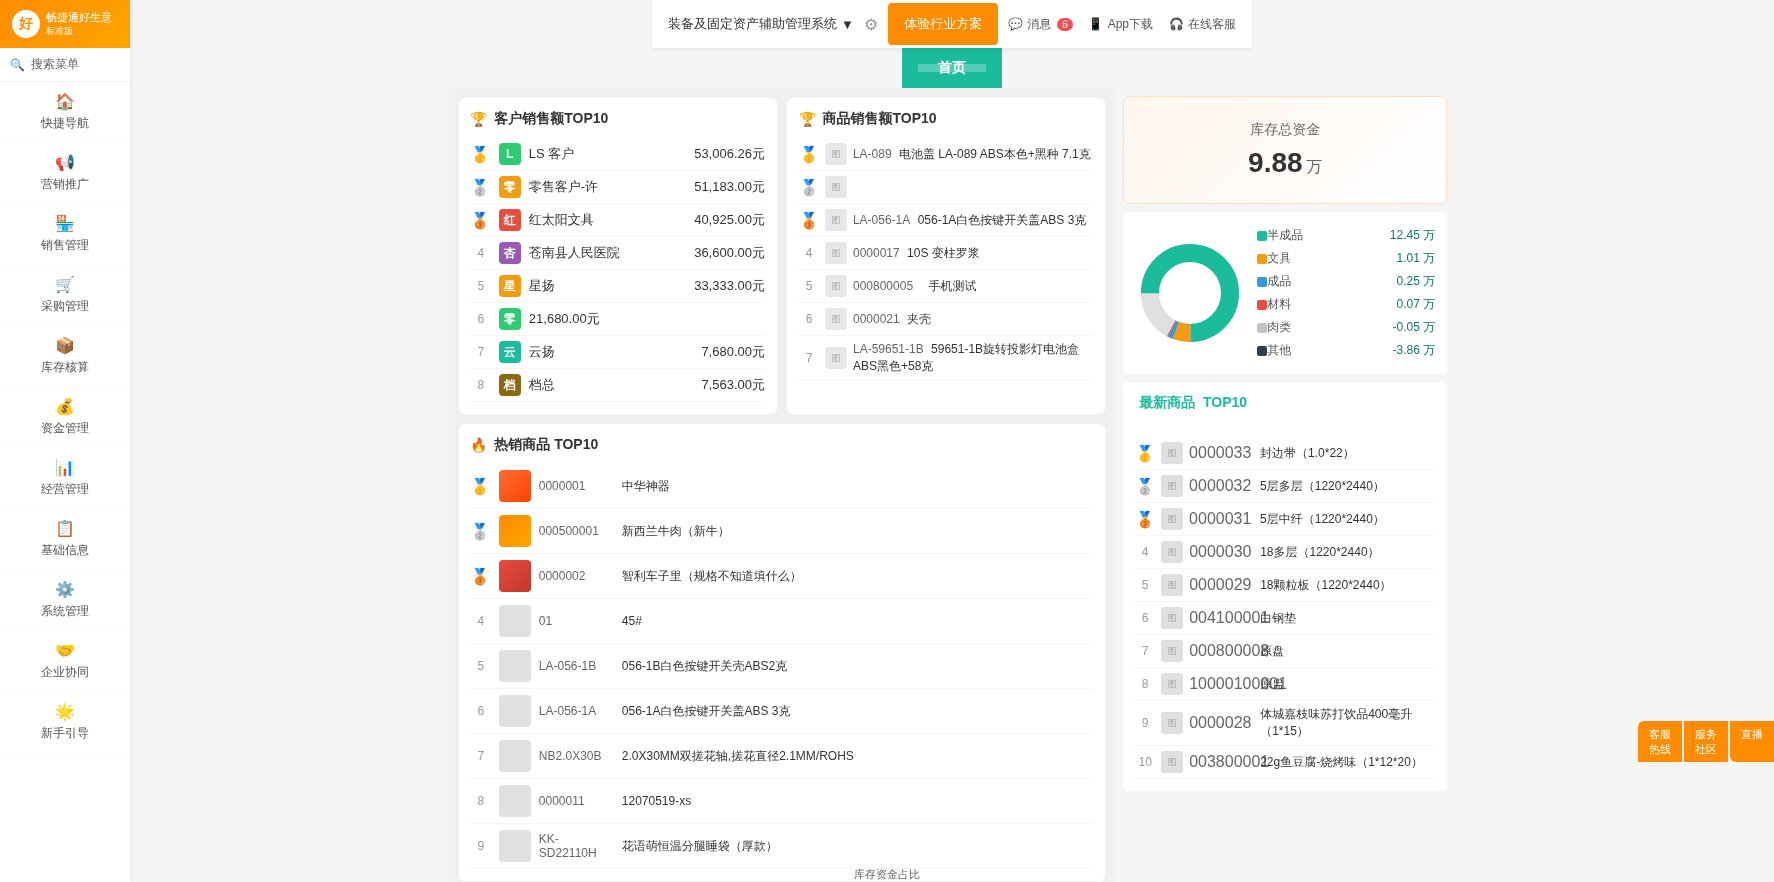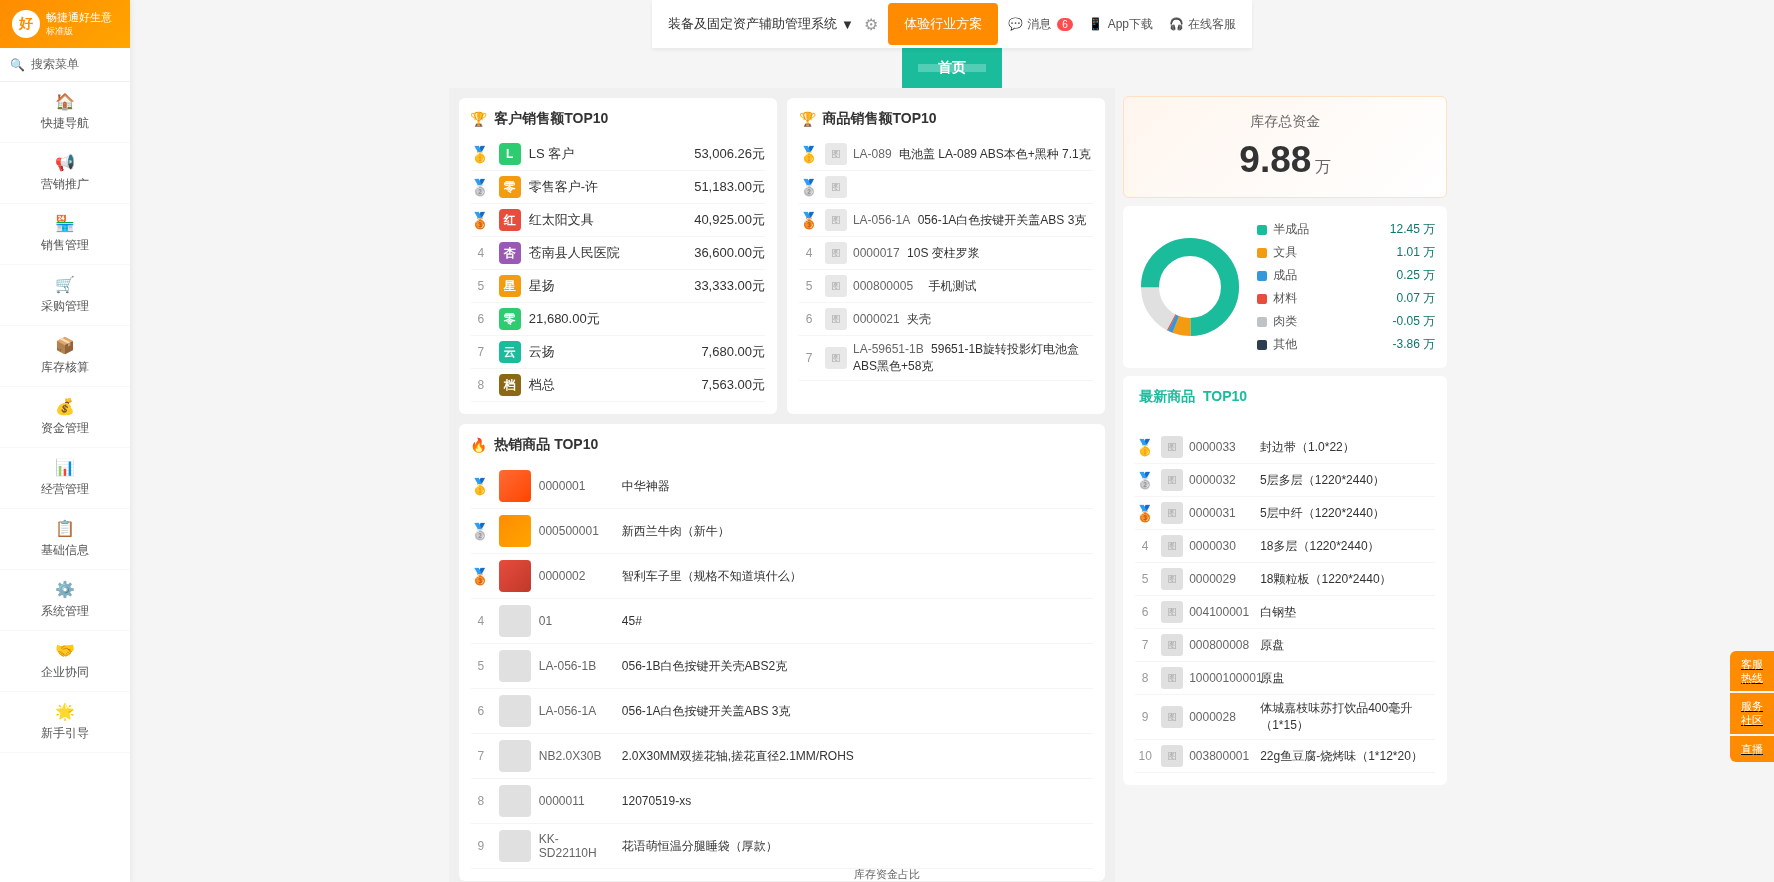--- a/index.html
+++ b/index.html
@@ -244,44 +244,43 @@
       font-size: 9px;
       color: #aaa;
       flex-shrink: 0;
     }
     .right-rank-name { flex: 1; font-size: 12px; color: #333; }
 
     
     .inventory-card {
       background: linear-gradient(135deg, #fff5ee, #fff);
       border-radius: 6px;
-      padding: 16px;
+      padding: 24px;
       text-align: center;
       border: 1px solid #ffe0c0;
     }
     .inventory-title { font-size: 14px; color: #666; margin-bottom: 8px; }
-    .inventory-amount { font-size: 37px; font-weight: bold; color: #333; margin-top: 42px; }
+    .inventory-amount { font-size: 28px; font-weight: bold; color: #333; margin-top: 42px; }
     .inventory-unit { font-size: 16px; color: #666; }
 
     
     .chart-card {
       background: #fff;
       border-radius: 6px;
       padding: 12px;
       display: flex;
       align-items: center;
       gap: 12px;
     }
     .donut-container { position: relative; width: 110px; height: 110px; flex-shrink: 0; }
     .donut-label { position: absolute; bottom: 0; left: 0; right: 0; text-align: center; font-size: 11px; color: #666; }
     .chart-legend { flex: 1; }
     .legend-item {
       display: flex;
       align-items: center;
-      gap: 6px;
       padding: 3px 0;
       font-size: 12px;
       color: #555;
     }
     .legend-dot {
       width: 10px;
       height: 10px;
       border-radius: 2px;
       flex-shrink: 0;
     }
@@ -305,32 +304,31 @@
       gap: 6px;
     }
     .latest-img {
       width: 22px; height: 22px;
       background: #e0e0e0;
       border-radius: 3px;
       display: flex; align-items: center; justify-content: center;
       font-size: 9px; color: #aaa;
       flex-shrink: 0;
     }
-    .latest-code { font-size: 12px; color: #666; width: 65px; }
+    .latest-code { font-size: 16px; color: #666; width: 65px; }
     .latest-name { flex: 1; font-size: 12px; color: #333; }
 
     
     .float-service {
       position: fixed;
       right: 0;
       bottom: 120px;
       display: flex;
-      flex-direction: column;
+      flex-direction: row;
       gap: 2px;
-      text-decoration: underline;
     }
     .float-btn {
       background: #ff8c00;
       color: #fff;
       width: 44px;
       padding: 6px 4px;
       text-align: center;
       font-size: 11px;
       cursor: pointer;
       line-height: 1.3;

